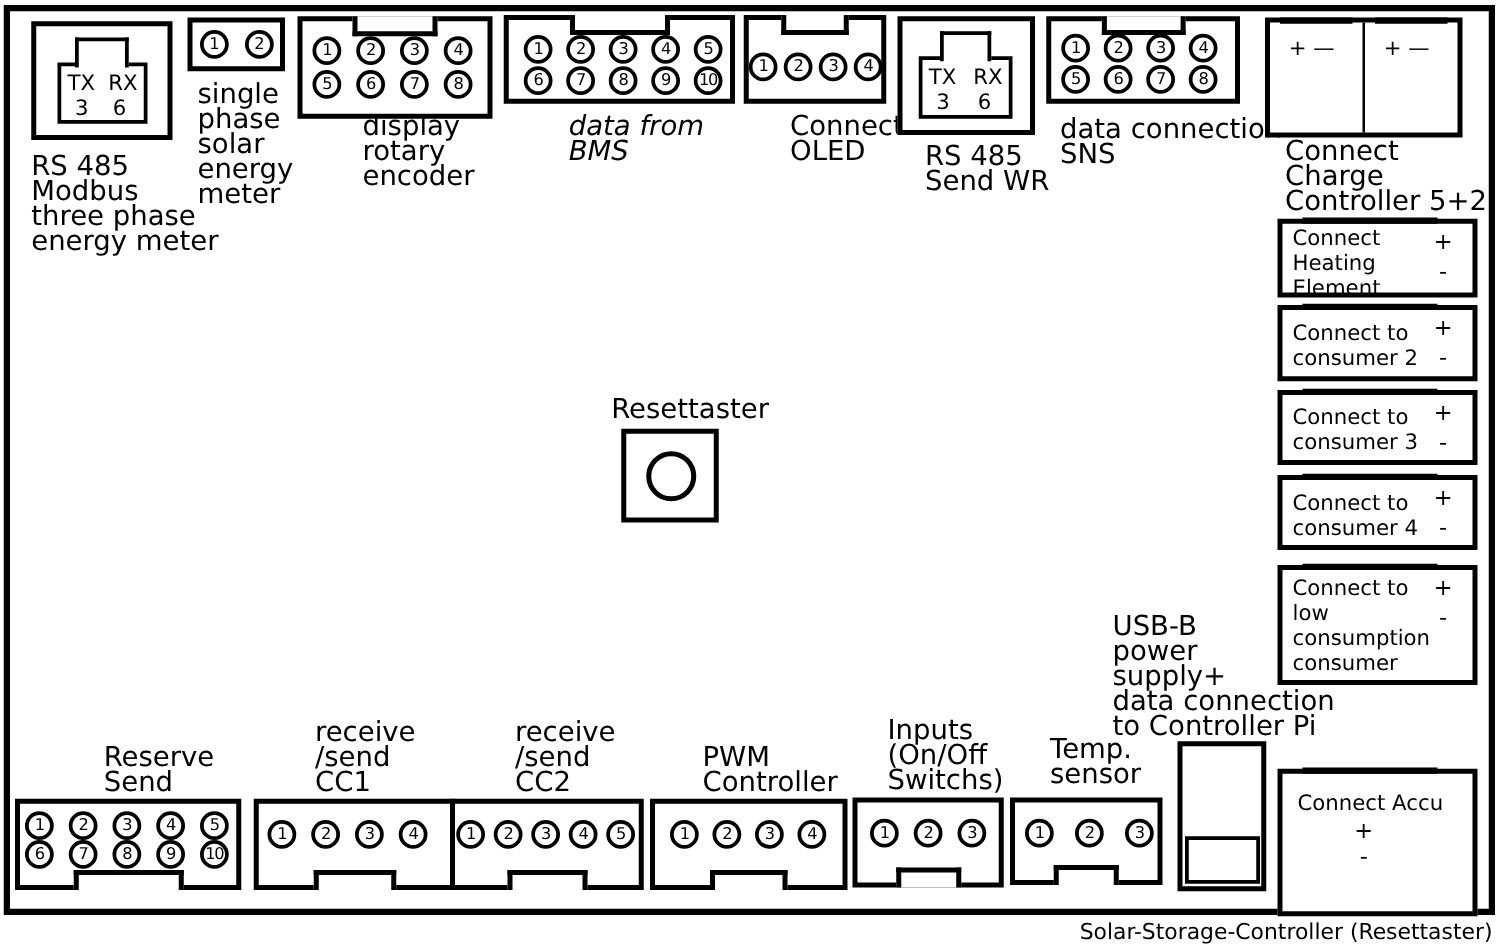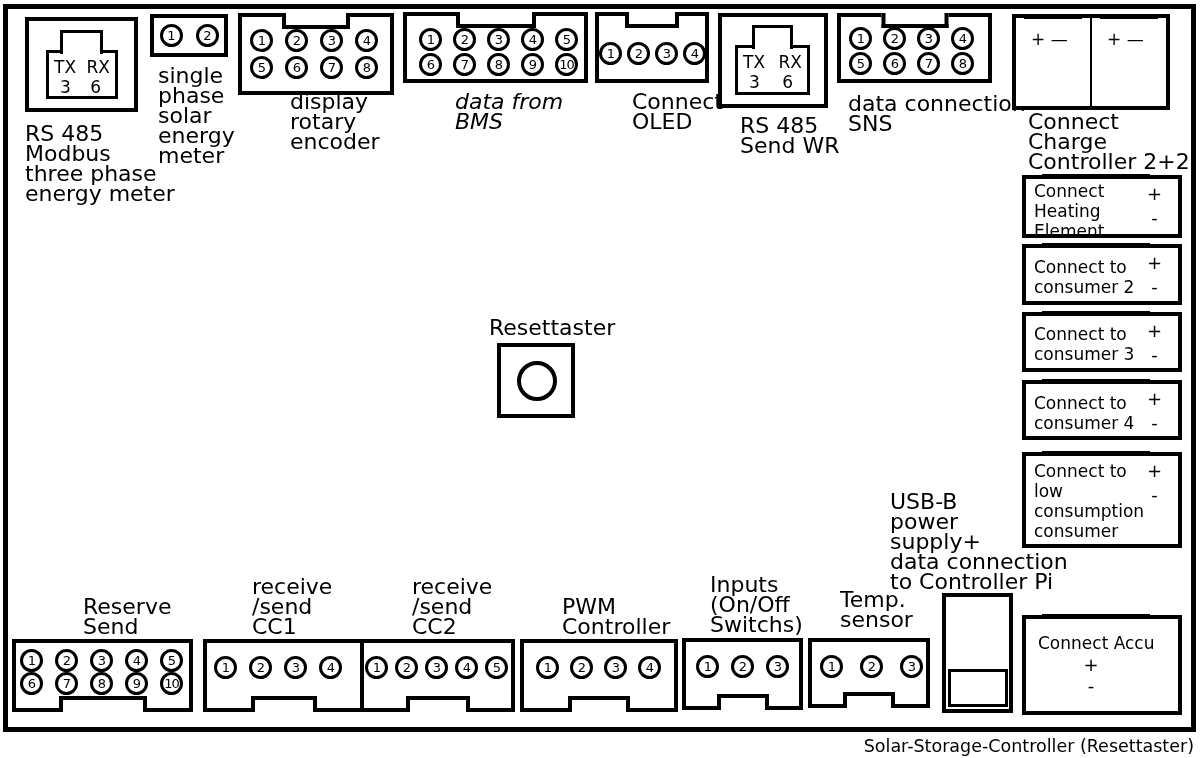--- a/index.html
+++ b/index.html
@@ -79,21 +79,21 @@
   
   .rbox { position:absolute; left:1022px; width:160px; border:4px solid #000; background:#fff; }
   .rbox::before { content:""; position:absolute; top:-5px; left:16px; right:28px; height:5px; background:#000; }
   .rlbl { white-space:pre-line; font-size:17px; line-height:20px; padding:2px 8px; }
   .pm { position:absolute; right:16px; top:3px; text-align:center; font-size:18px; line-height:24px; }
   #rb0 { top:175px; height:63px; }
   #rb1 { top:244px; height:61px; } #rb1 .rlbl { padding-top:9px; }
   #rb2 { top:312px; height:60px; } #rb2 .rlbl { padding-top:8px; }
   #rb3 { top:380px; height:60px; } #rb3 .rlbl { padding-top:9px; }
   #rb4 { top:452px; height:96px; } #rb4 .rlbl { padding-top:5px; }
-  #accu { top:615px; height:100px; }
+  #accu { top:615px; height:118px; }
   #accu .rlbl { padding:14px 0 0 12px; }
   .accu-pm { width:130px; text-align:center; font-size:18px; line-height:21px; margin-top:1px; }
 
   
   #reset-box { position:absolute; left:497px; top:343px; width:78px; height:75px; border:4px solid #000; background:#fff; }
   #reset-circle { position:absolute; left:16px; top:14px; width:40px; height:40px; border:4px solid #000; border-radius:50%; background:#fff; }
   #lbl-reset { left:489px; top:318px; }
 
   
   #reserve { left:12px; top:639px; width:181px; height:73px; }
@@ -255,21 +255,21 @@
 
 <div id="charge" class="connector">
   <div class="cc-half">
     <span>+ —</span>
   </div>
   <div class="cc-half">
     <span>+ —</span>
   </div>
 </div>
 <div class="lbl" id="lbl-charge">Connect Charge
-Controller 2+2</div>
+Controller 5+2</div>
 
 <div class="rbox" id="rb0">
   <div class="rlbl">Connect
 Heating
 Element</div>
   <div class="pm">
     <div>+</div>
     <div>-</div>
   </div>
 </div>

